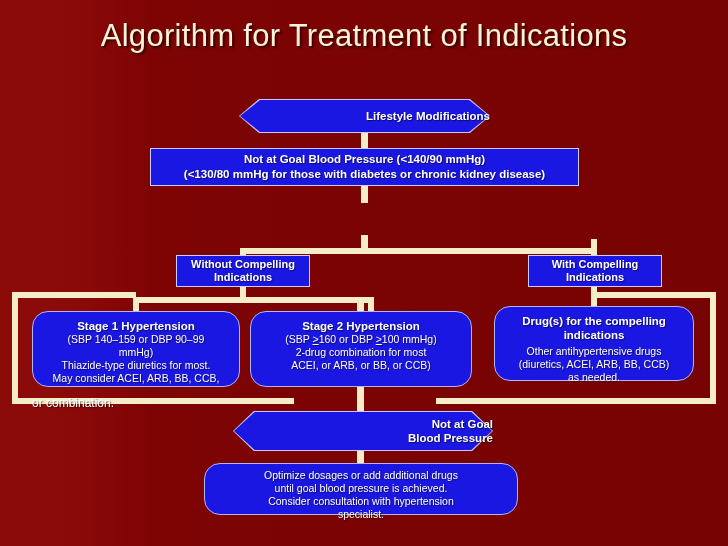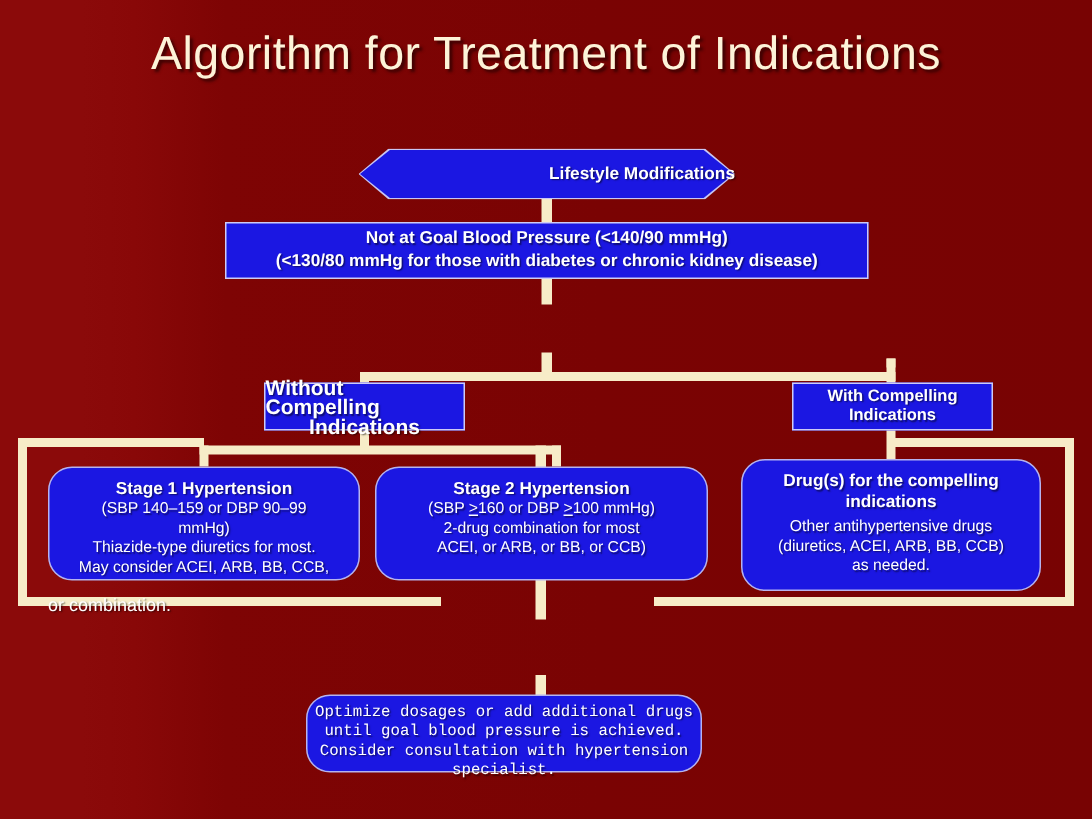--- a/index.html
+++ b/index.html
@@ -46,21 +46,21 @@
     position: absolute;
     background: #f7ecc8;
     z-index: 1;
   }
 
   
   .node {
     position: absolute;
     z-index: 3;
     color: #ffffff;
-    text-align: left;
+    text-align: right;
     box-sizing: border-box;
   }
   .hexwrap {
     position: absolute;
     z-index: 3;
   }
   .hexwrap .hexshape {
     position: absolute;
     inset: 0;
     background: #c9c6f5;
@@ -174,21 +174,21 @@
       <span>Lifestyle Modifications</span>
     </div>
   </div>
 
   <div class="node rect" style="left:150px; top:148px; width:429px; height:38px; font-size:11.5px; line-height:15px;">
     <span>Not at Goal Blood Pressure (&lt;140/90 mmHg)</span>
     <span>(&lt;130/80 mmHg for those with diabetes or chronic kidney disease)</span>
   </div>
 
 
-  <div class="node rect" style="left:176px; top:255px; width:134px; height:32px; font-size:14px; line-height:13px;">
+  <div class="node rect" style="left:176px; top:255px; width:134px; height:32px; font-size:11px; line-height:13px;">
     <span>Without Compelling</span>
     <span>Indications</span>
   </div>
 
   <div class="node rect" style="left:528px; top:255px; width:134px; height:32px; font-size:11px; line-height:13px;">
     <span>With Compelling</span>
     <span>Indications</span>
   </div>
 
   <div class="node round" style="left:32px; top:311px; width:208px; height:76px;">
@@ -201,29 +201,37 @@
 
   <div class="overflow-line" style="left:32px; top:397px; width:208px;">or combination.</div>
 
   <div class="node round" style="left:250px; top:311px; width:222px; height:76px;">
     <span class="hd">Stage 2 Hypertension</span>
     <span class="bd">(SBP <span class="ul">&gt;</span>160 or DBP <span class="ul">&gt;</span>100 mmHg)</span>
     <span class="bd">2-drug combination for most</span>
     <span class="bd">ACEI, or ARB, or BB, or CCB)</span>
   </div>
 
-  <div class="node round" style="left:494px; top:306px; width:200px; height:88px;">
+  <div class="node round" style="left:494px; top:306px; width:200px; height:75px;">
     <span class="hd">Drug(s) for the compelling</span>
     <span class="hd">indications</span>
     <span class="bd" style="margin-top:3px;">Other antihypertensive drugs</span>
     <span class="bd">(diuretics, ACEI, ARB, BB, CCB)</span>
     <span class="bd">as needed.</span>
   </div>
 
-
-  <div class="node round" style="left:204px; top:463px; width:264px; height:52px; padding-top:5px;font-family:Liberation Mono, monospace;">
+  <div class="hexwrap" style="left:233px; top:411px; width:260px; height:40px;">
+    <div class="hexshape"></div>
+    <div class="hexinner"></div>
+    <div class="hextext" style="font-size:11.5px; line-height:14px;">
+      <span>Not at Goal</span>
+      <span>Blood Pressure</span>
+    </div>
+  </div>
+
+  <div class="node round" style="left:204px; top:463px; width:314px; height:52px; padding-top:5px;">
     <span class="bd">Optimize dosages or add additional drugs</span>
     <span class="bd">until goal blood pressure is achieved.</span>
     <span class="bd">Consider consultation with hypertension</span>
     <span class="bd">specialist.</span>
   </div>
 
 </div>
 
 </body></html>

